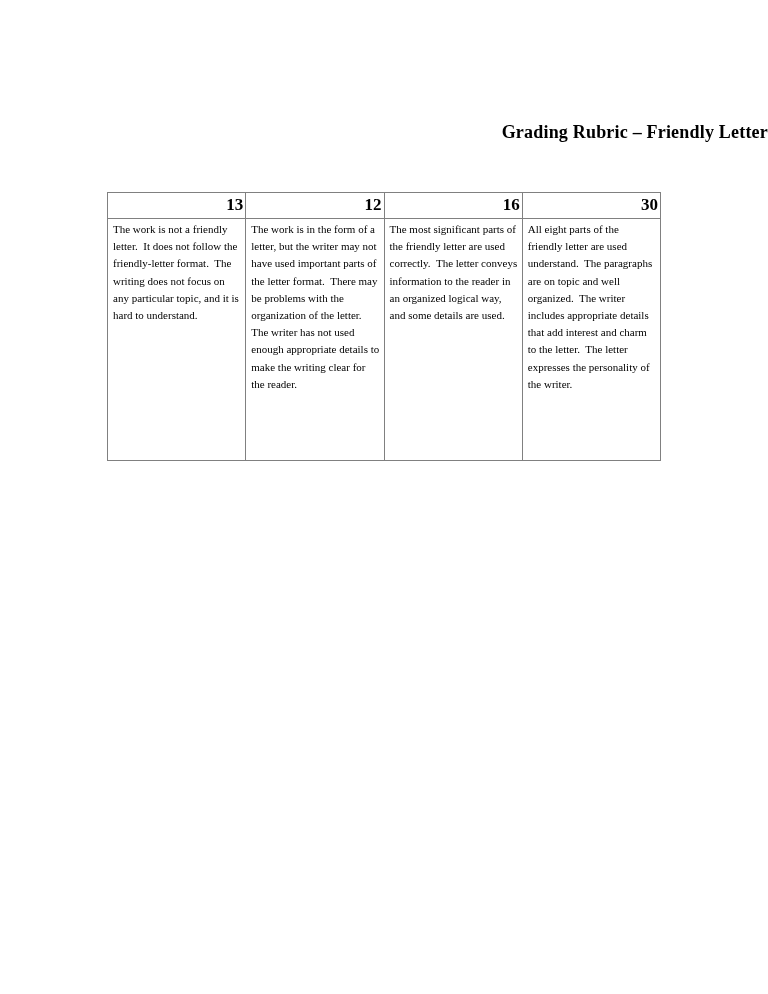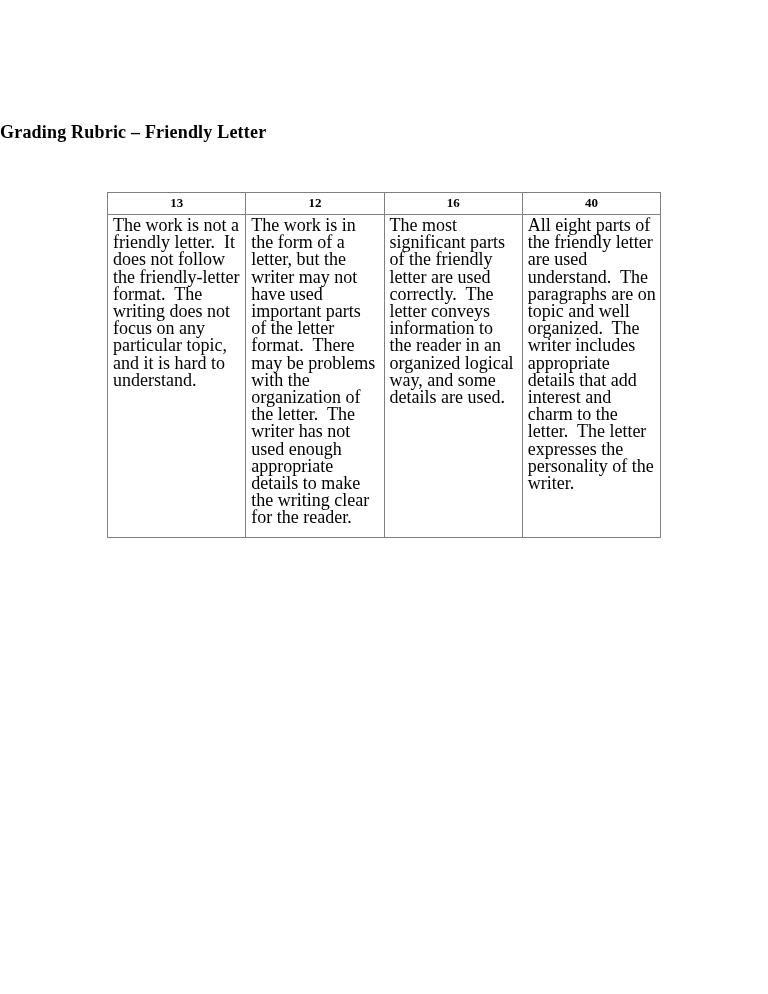--- a/index.html
+++ b/index.html
@@ -13,45 +13,45 @@
     background: #ffffff;
     font-family: "Liberation Serif", "DejaVu Serif", serif;
     color: #000000;
     overflow: hidden;
   }
   .doc-title {
     position: absolute;
     top: 122px;
     left: 0;
     width: 768px;
-    text-align: left;
+    text-align: right;
     font-size: 18px;
     font-weight: bold;
     letter-spacing: 0.2px;
   }
   .rubric-table {
     position: absolute;
     top: 192px;
     left: 107px;
     width: 554px;
     border-collapse: collapse;
     table-layout: fixed;
   }
   .rubric-table td {
     border: 1px solid #808080;
     vertical-align: top;
   }
   .score-cell {
-    text-align: center;
+    text-align: right;
     font-weight: bold;
-    font-size: 13px;
+    font-size: 17px;
     padding: 2px 2px 3px 2px;
   }
   .desc-cell {
-    font-size: 18px;
+    font-size: 11px;
     line-height: 17.2px;
     padding: 2px 4px 10px 5px;
     height: 242px;
   }
   .desc-text {
     white-space: pre-wrap;
   }
 </style>
 </head>
 <body>
@@ -59,21 +59,21 @@
 <div class="page">
 
   <div class="doc-title">Grading Rubric – Friendly Letter</div>
 
   <table class="rubric-table">
     <tbody>
       <tr>
         <td class="score-cell">13</td>
         <td class="score-cell">12</td>
         <td class="score-cell">16</td>
-        <td class="score-cell">40</td>
+        <td class="score-cell">30</td>
       </tr>
       <tr>
         <td class="desc-cell">
           <span class="desc-text">The work is not a friendly letter.  It does not follow the friendly-letter format.  The writing does not focus on any particular topic, and it is hard to understand.</span>
         </td>
         <td class="desc-cell">
           <span class="desc-text">The work is in the form of a letter, but the writer may not have used important parts of the letter format.  There may be problems with the organization of the letter.  The writer has not used enough appropriate details to make the writing clear for the reader.</span>
         </td>
         <td class="desc-cell">
           <span class="desc-text">The most significant parts of the friendly letter are used correctly.  The letter conveys information to the reader in an organized logical way, and some details are used.</span>

